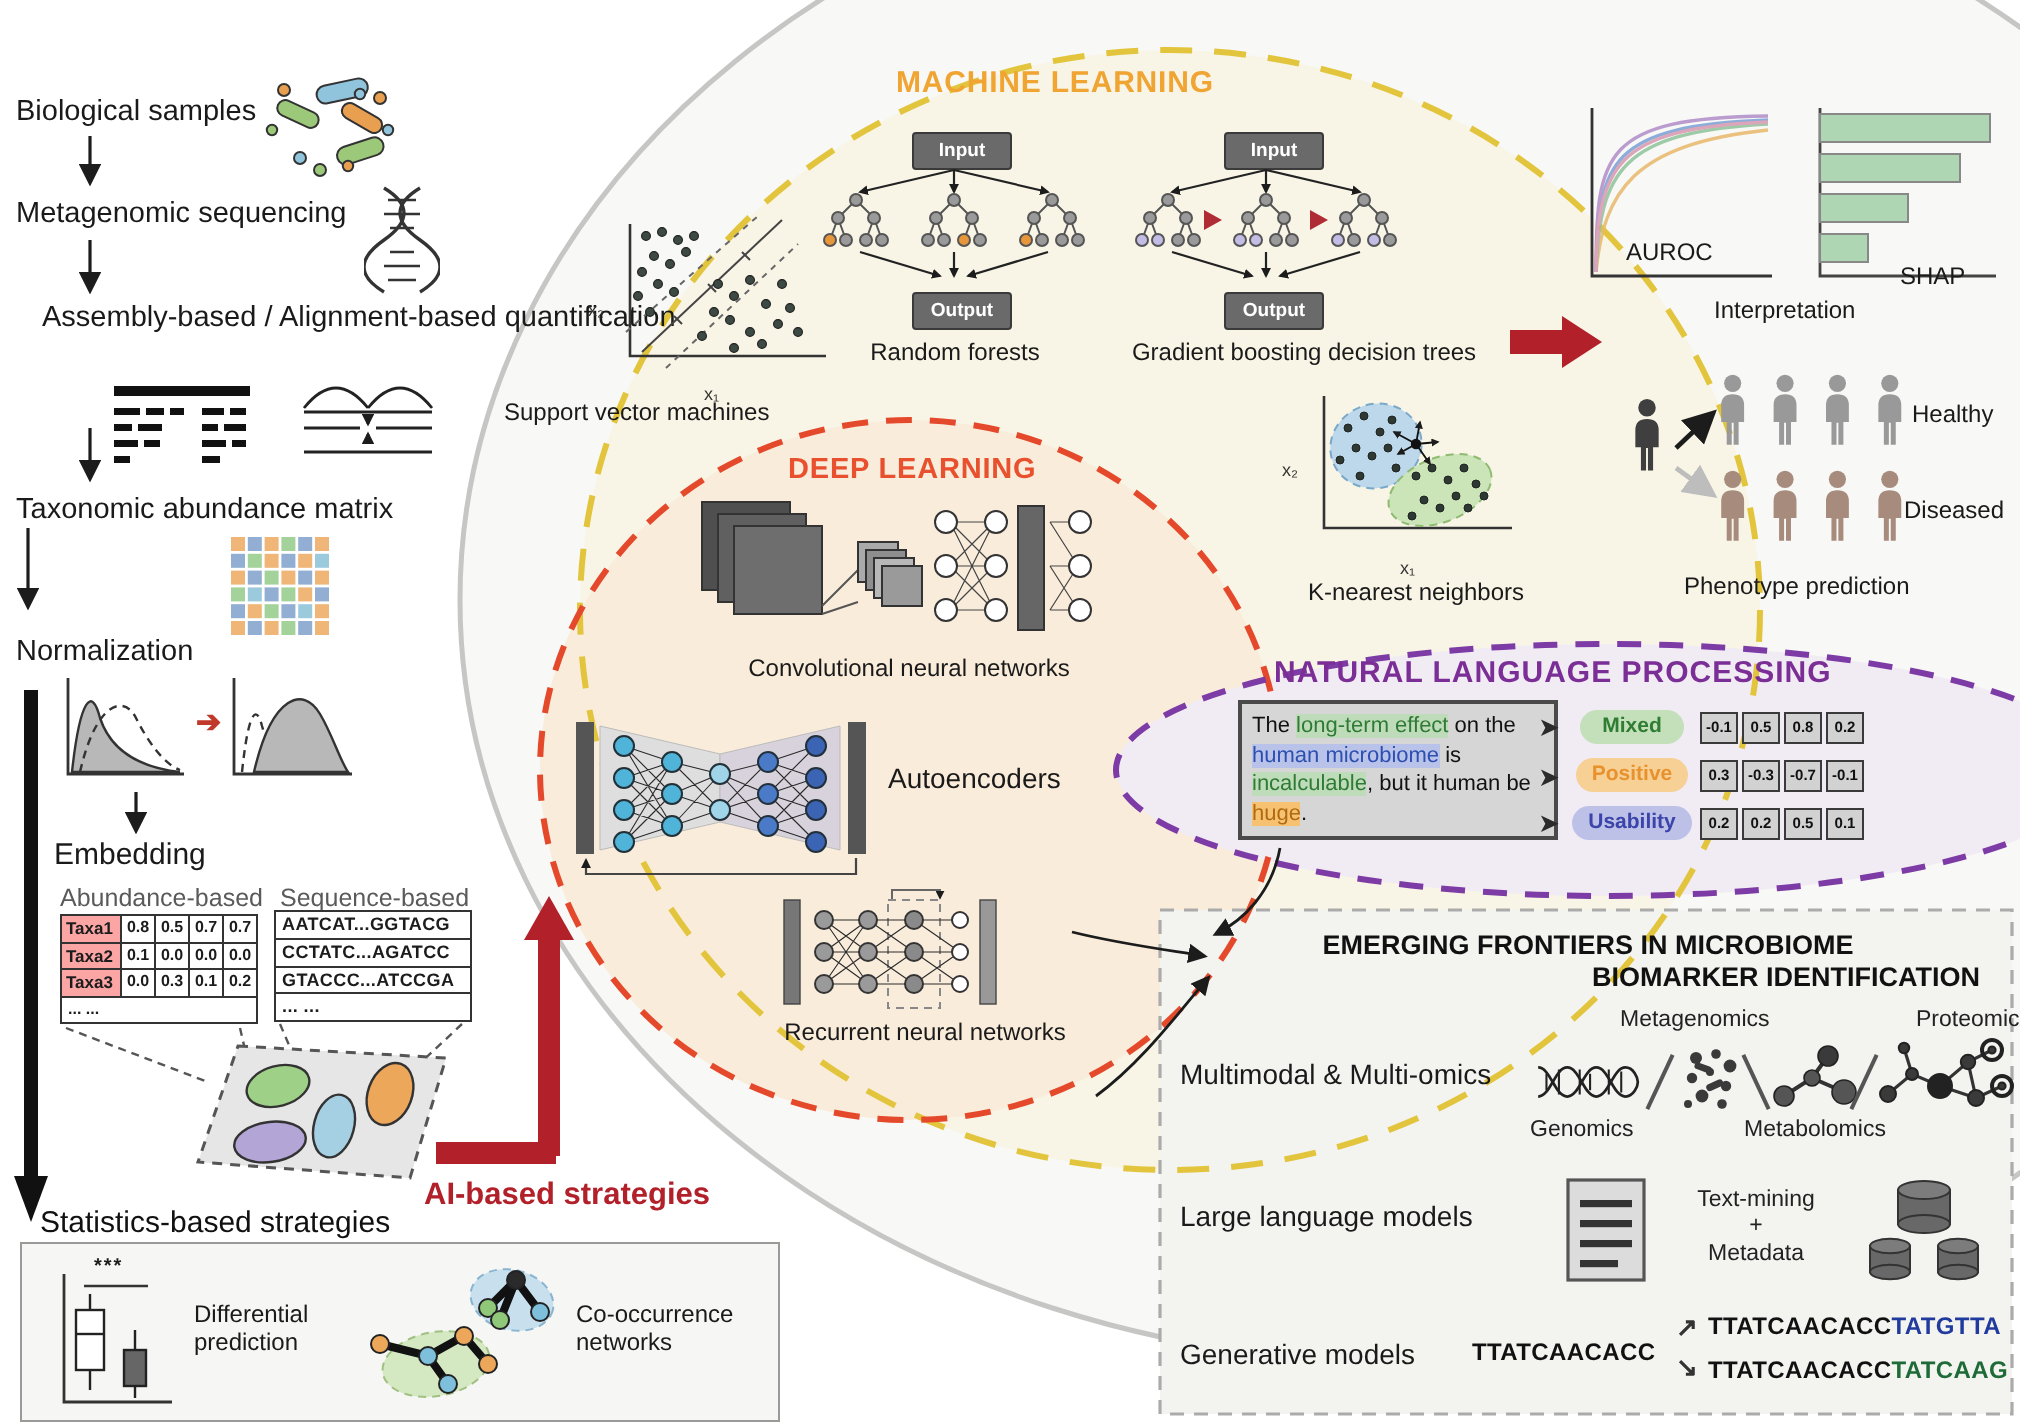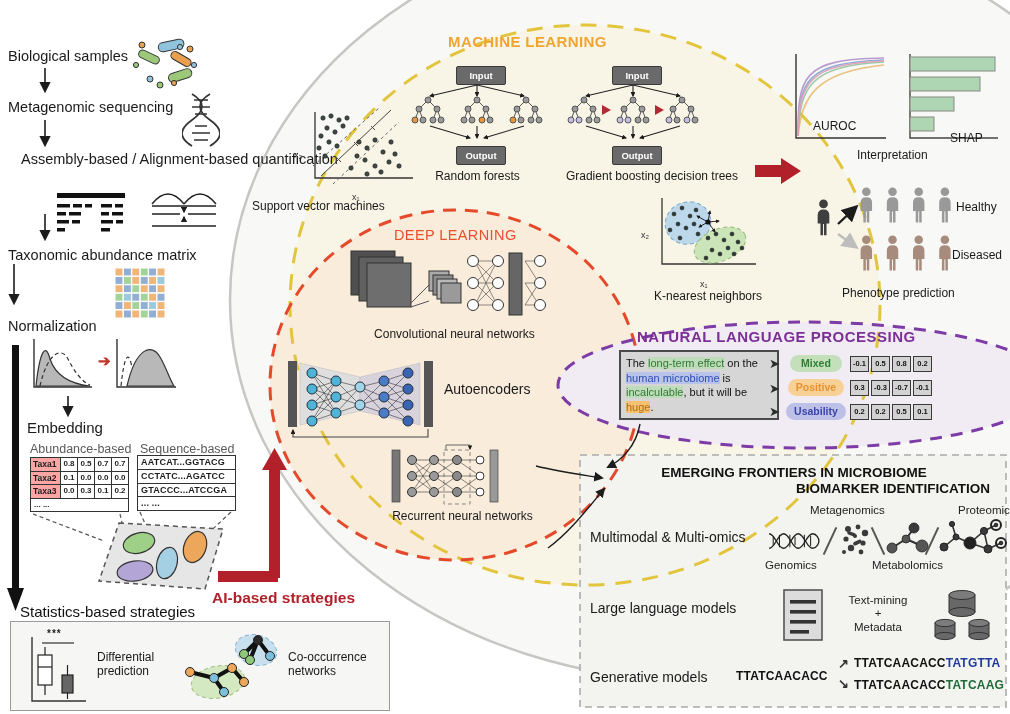--- a/index.html
+++ b/index.html
@@ -469,21 +469,21 @@
       <line x1="58" y1="26" x2="65" y2="36" marker-end="url(#ahs)"></line>
         <line x1="58" y1="26" x2="69" y2="25" marker-end="url(#ahs)"></line>
       <line x1="58" y1="26" x2="60" y2="15" marker-end="url(#ahs)"></line>
     </g>
     <circle cx="58" cy="26" r="2.6" fill="#111"></circle>
   </svg>
   <div class="abs axis" style="left:641px;top:230px">x₂</div>
   <div class="abs axis" style="left:700px;top:279px">x₁</div>
   <div class="abs cap" style="left:638px;top:289px;width:140px;text-align:center">K-nearest neighbors</div>
 
-  <div class="abs" style="left:394px;top:227px;width:140px;font-weight:normal;font-size:14.5px;letter-spacing:.4px;color:#e8502e">DEEP LEARNING</div>
+  <div class="abs" style="left:394px;top:227px;width:140px;font-weight:bold;font-size:14.5px;letter-spacing:.4px;color:#e8502e">DEEP LEARNING</div>
 
   <svg class="abs" style="left:343px;top:245px" width="205" height="80" viewBox="0 0 205 80">
     <g stroke="#333" stroke-width="1">
       <rect x="8" y="6" width="44" height="44" fill="#4f4f4f"></rect>
         <rect x="16" y="12" width="44" height="44" fill="#606060"></rect>
         <rect x="24" y="18" width="44" height="44" fill="#6e6e6e"></rect>
       <path d="M68 58 L86 40 M68 62 L86 56" stroke="#555" fill="none"></path>
       <rect x="86" y="26" width="20" height="20" fill="#aaa"></rect>
         <rect x="90" y="30" width="20" height="20" fill="#8e8e8e"></rect>
         <rect x="94" y="34" width="20" height="20" fill="#b8b8b8"></rect>
@@ -601,21 +601,21 @@
     <use href="#person" fill="#a78b7c"></use>
       <use href="#person" x="22" fill="#a78b7c"></use>
       <use href="#person" x="44" fill="#a78b7c"></use>
       <use href="#person" x="66" fill="#a78b7c"></use>
   </svg>
   <div class="abs cap" style="left:952px;top:248px">Diseased</div>
   <div class="abs cap" style="left:842px;top:286px">Phenotype prediction</div>
 
   <div class="abs" style="left:637px;top:328px;width:335px;font-weight:bold;font-size:15px;letter-spacing:.5px;color:#7b2f96">NATURAL LANGUAGE PROCESSING</div>
   <div class="abs nlp-box" style="left:619px;top:350px">
-    <span>The </span><span class="hlg">long-term effect</span><span> on the </span><span class="hlb">human microbiome</span><span> is </span><span class="hlg">incalculable</span><span>, but it will be </span><span class="hlo">huge</span><span>.</span>
+    <span>The </span><span class="hlg">long-term effect</span><span> on the </span><span class="hlb">human microbiome</span><span> is </span><span class="hlg">incalculable</span><span>, but it human be </span><span class="hlo">huge</span><span>.</span>
   </div>
   <div class="abs nlp-arrow" style="left:769px;top:356px">➤</div>
   <div class="abs nlp-arrow" style="left:769px;top:381px">➤</div>
   <div class="abs nlp-arrow" style="left:769px;top:404px">➤</div>
   <div class="abs badge" style="left:790px;top:355px;width:52px;background:#c3e0bb;color:#2f7d33">Mixed</div>
   <div class="abs badge" style="left:788px;top:379px;width:56px;background:#f7d096;color:#e8922e">Positive</div>
   <div class="abs badge" style="left:786px;top:403px;width:60px;background:#bdc1e8;color:#3b44a8">Usability</div>
   <div class="abs vrow" style="left:850px;top:356px">
     <div class="vcell">-0.1</div>
     <div class="vcell">0.5</div>

